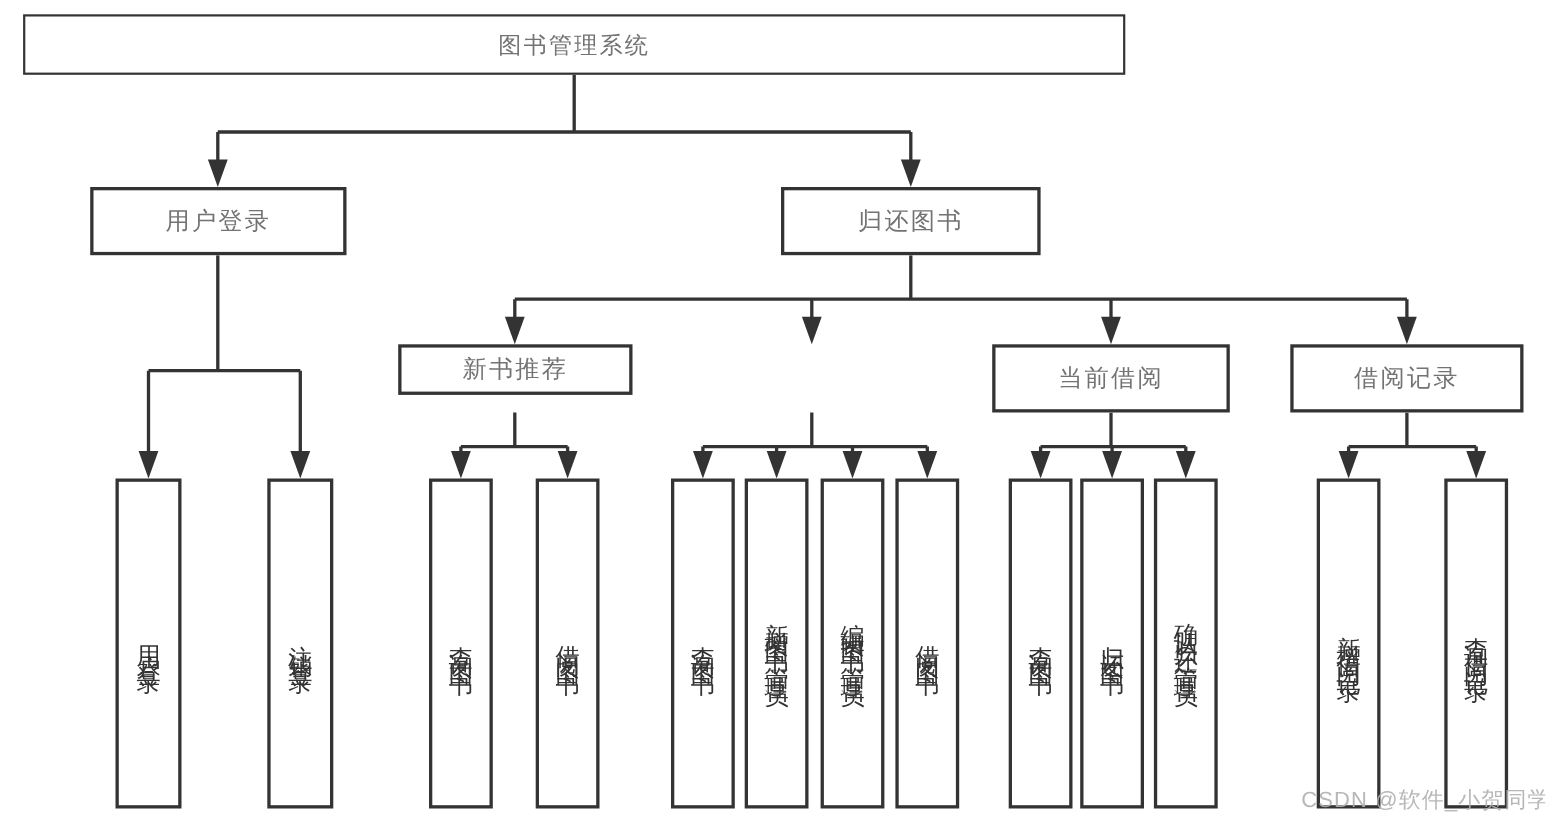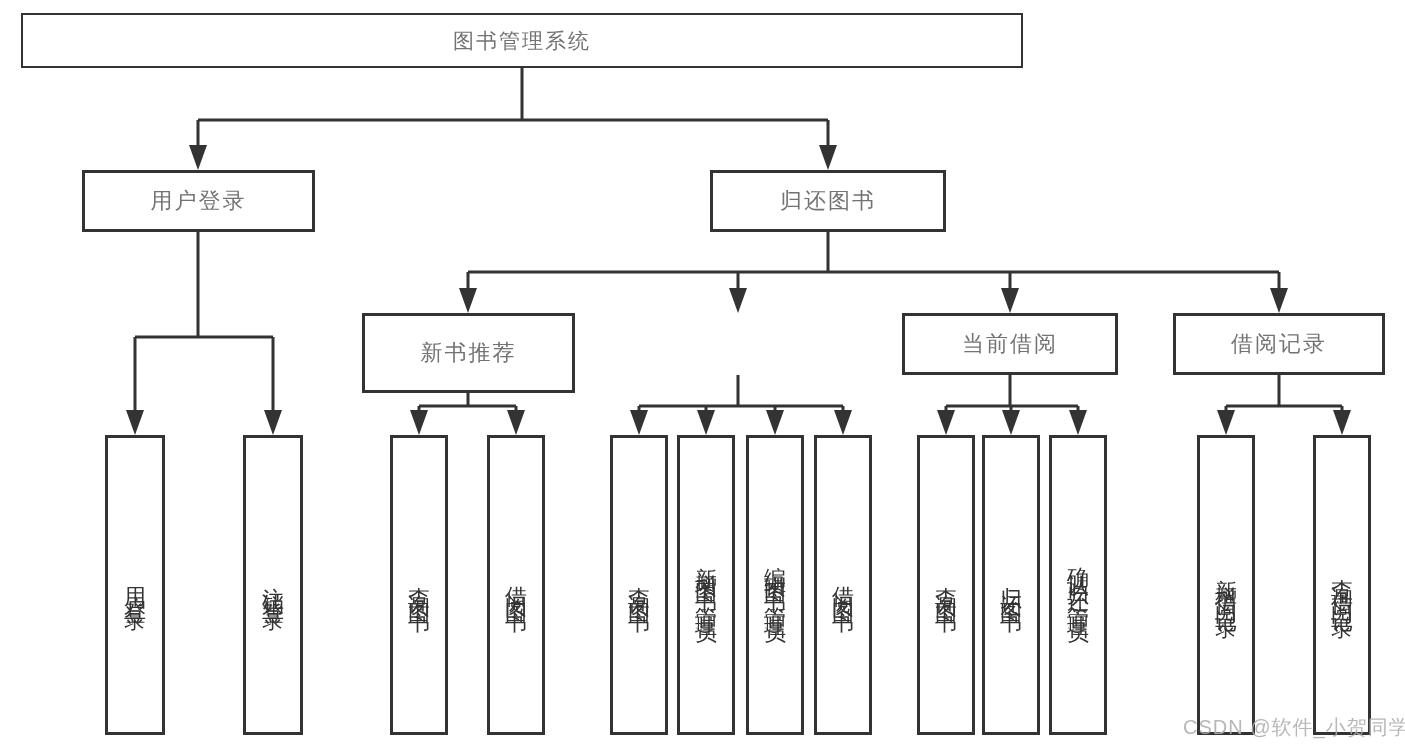--- a/index.html
+++ b/index.html
@@ -16,21 +16,21 @@
     box-sizing:border-box;
     border:3px solid #333333;
     background:#ffffff;
     display:flex;align-items:center;justify-content:center;
     color:#737373;font-size:22px;letter-spacing:2px;
     white-space:nowrap;
   }
   .root{left:21px;top:13px;width:1002px;height:55px;border-width:2px;font-size:21px;}
   .l2a{left:82px;top:170px;width:233px;height:62px;}
   .l2b{left:710px;top:170px;width:236px;height:62px;}
-  .l3a{left:362px;top:313px;width:213px;height:80px;}
+  .l3a{left:362px;top:313px;width:213px;height:46px;}
   .l3b{left:632px;top:313px;width:213px;height:62px;}
   .l3c{left:902px;top:313px;width:216px;height:62px;}
   .l3d{left:1173px;top:313px;width:212px;height:62px;}
   .vnode{
     position:absolute;
     top:435px;height:300px;width:58px;
     box-sizing:border-box;
     border:3px solid #333333;
     background:#ffffff;
     display:flex;align-items:center;justify-content:center;

